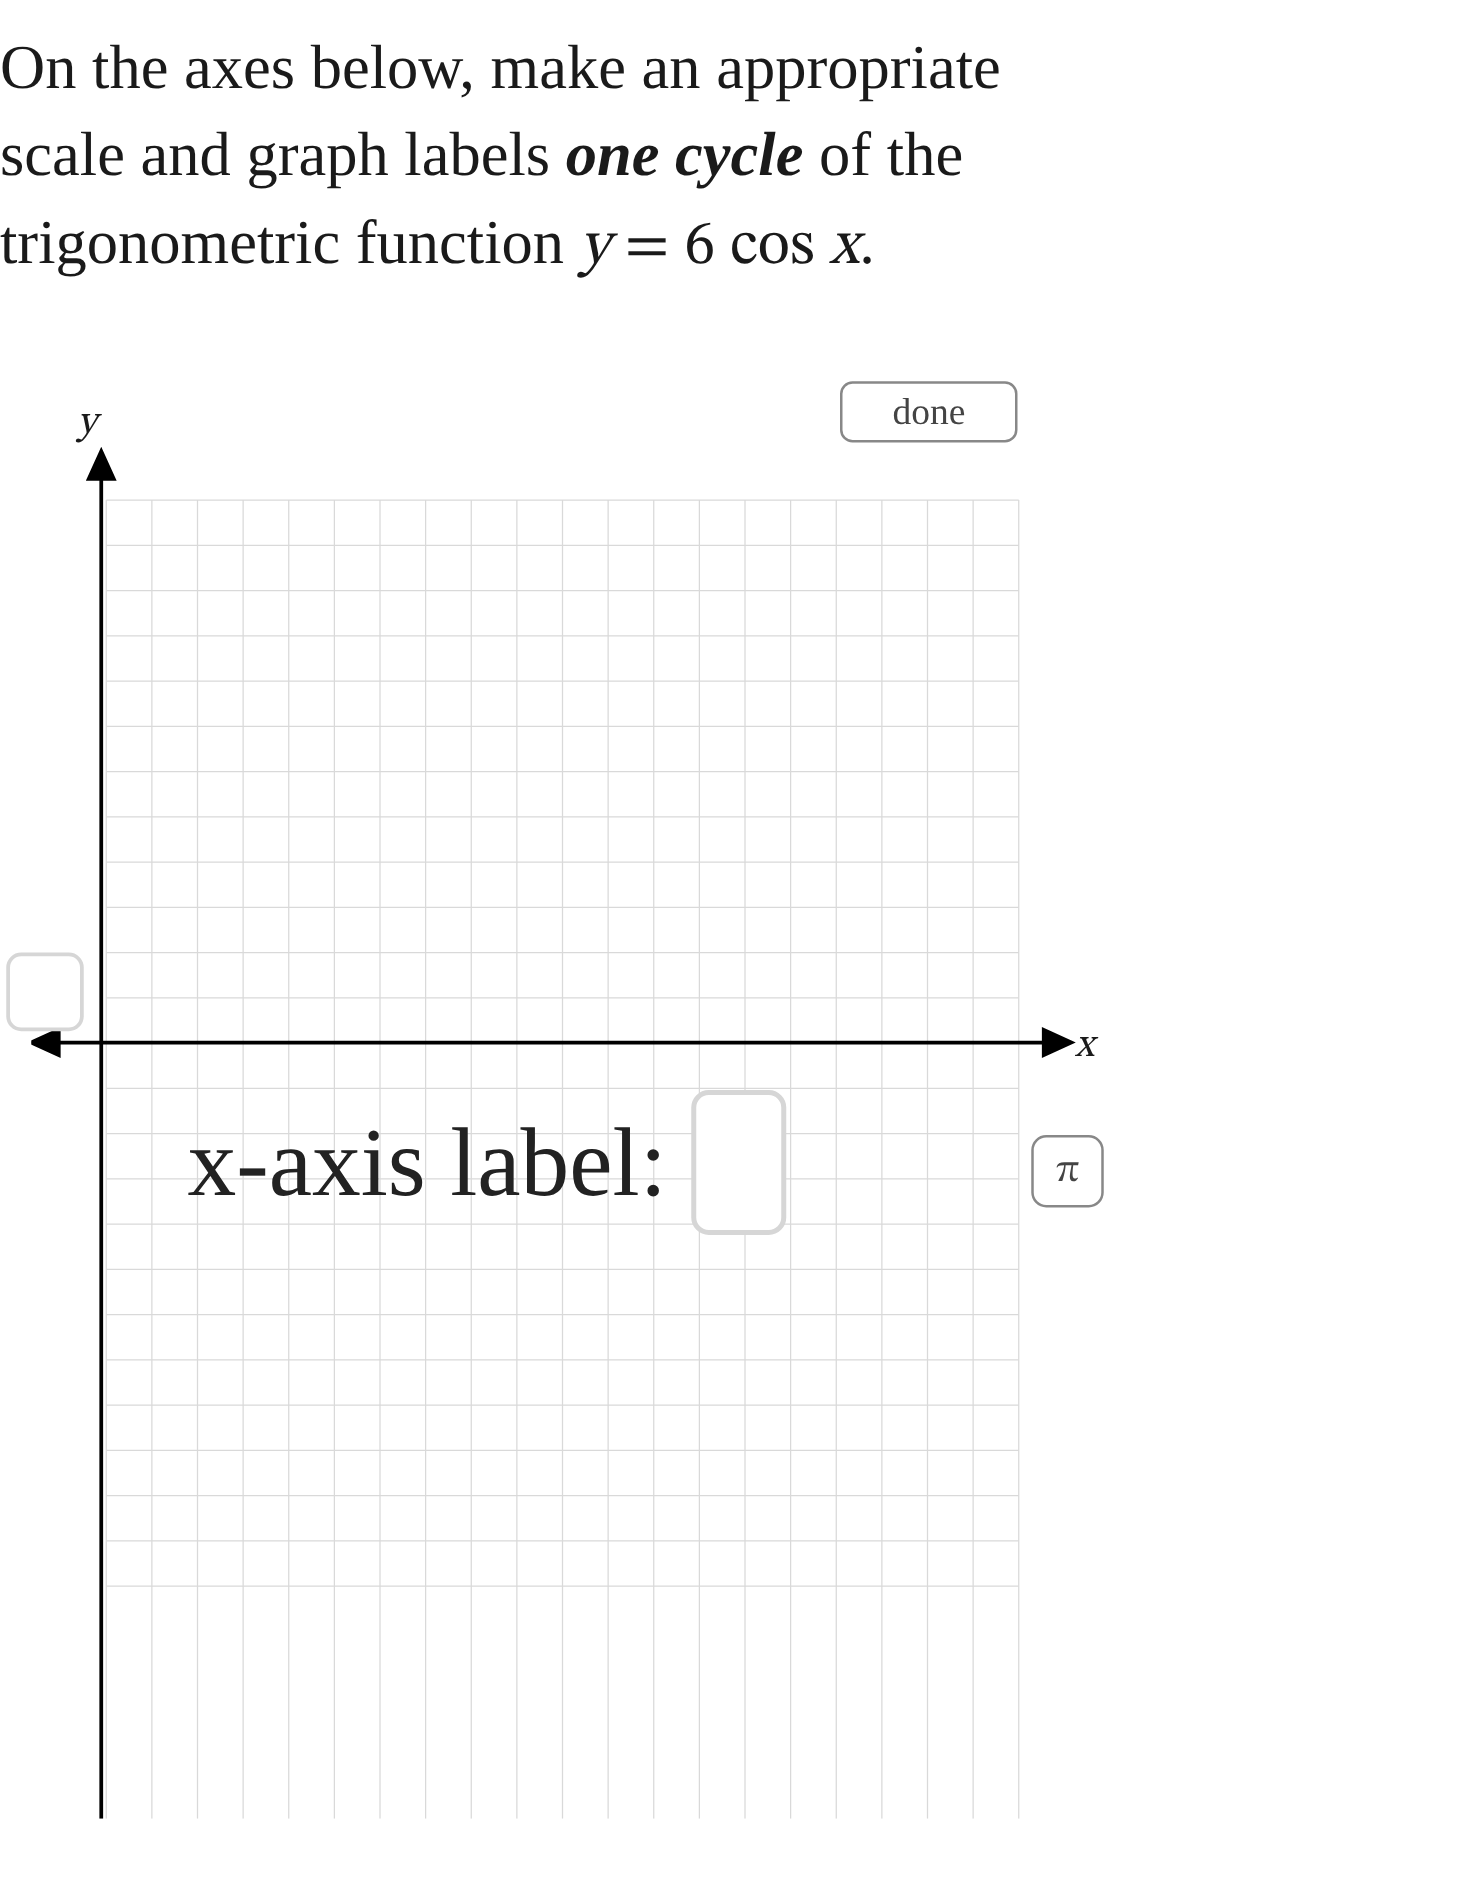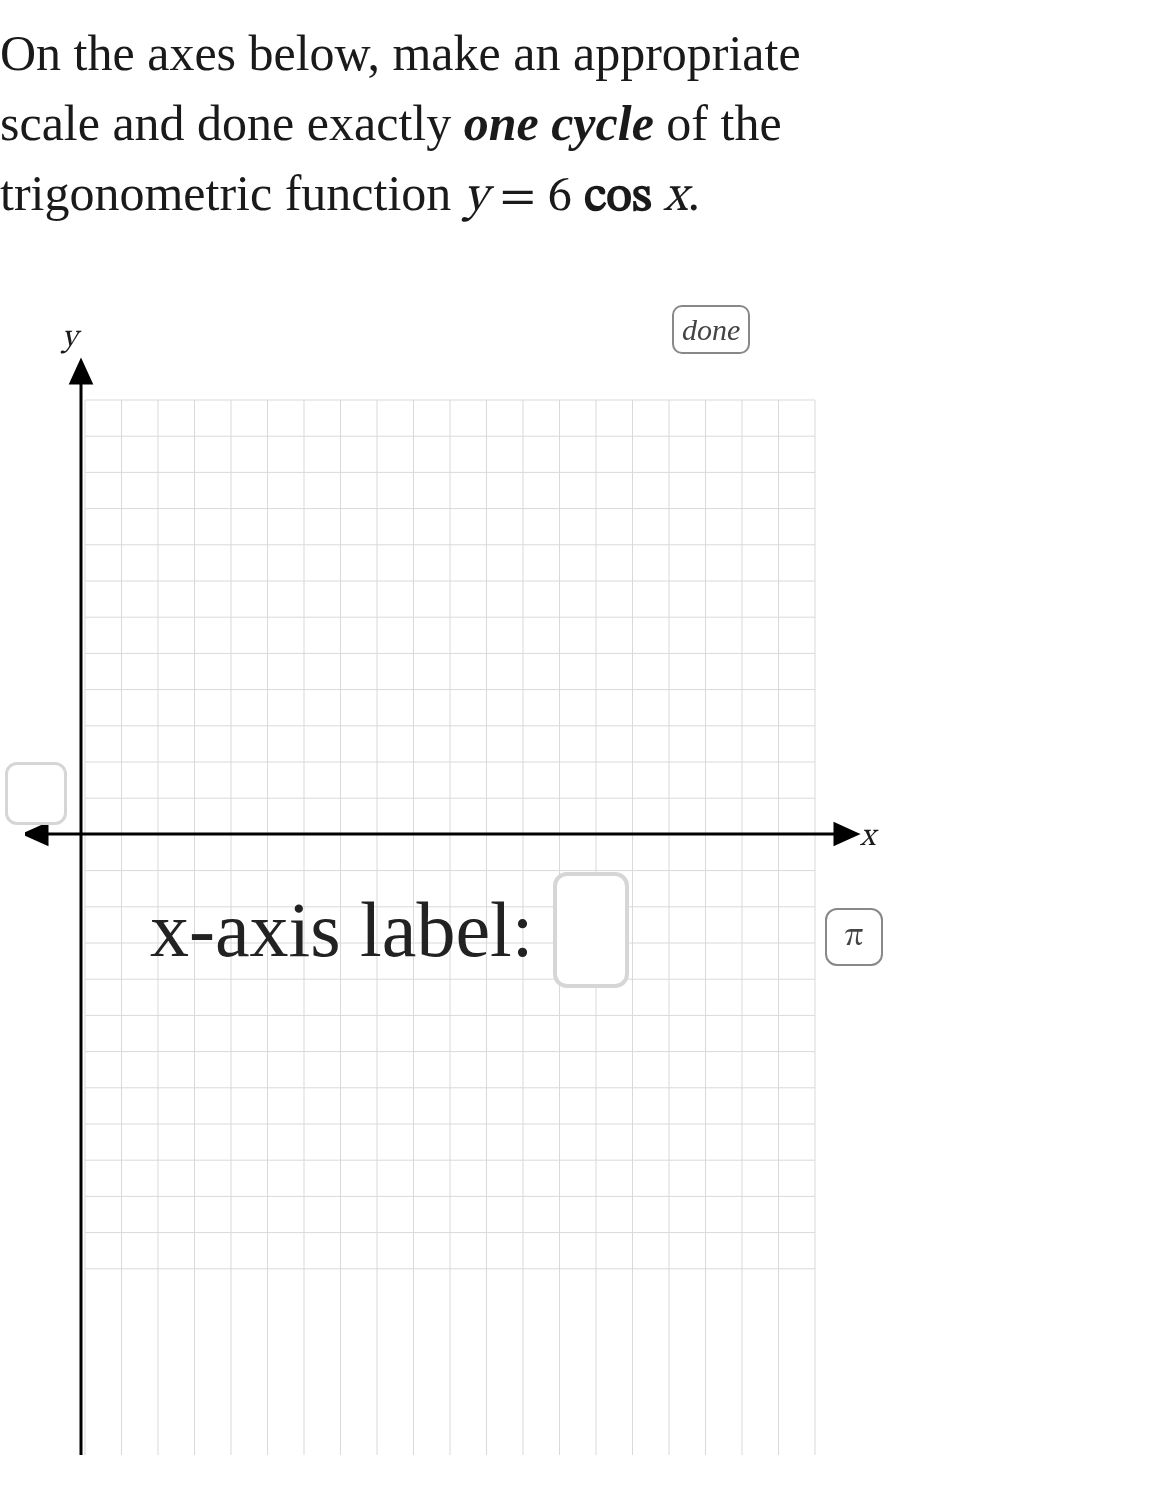--- a/index.html
+++ b/index.html
@@ -26,21 +26,20 @@
     line-height: 1.4;
   }
   .prompt .math {
     font-family: "STIX Two Math","Cambria Math","Latin Modern Math",Georgia,serif;
   }
   .prompt .mathvar {
     font-style: italic;
   }
   .prompt .func {
     font-style: normal;
-    font-weight: bold;
   }
   .prompt em {
     font-style: italic;
     font-weight: bold;
   }
 
   .graph-wrap {
     position: absolute;
     left: 0;
     top: 290px;
@@ -54,30 +53,29 @@
     top: 17px;
     font-size: 38px;
     color: #333;
     font-family: Georgia, "Times New Roman", serif;
   }
 
   .done-btn {
     position: absolute;
     left: 672px;
     top: 15px;
-    padding: 6px 8px;
+    padding: 6px 40px;
     border: 2px solid #888;
     border-radius: 10px;
     background: #fff;
     font-family: Georgia, "Times New Roman", serif;
     font-size: 30px;
     color: #444;
     cursor: pointer;
     line-height: 1.1;
-    font-style: italic;
   }
 
   .y-label {
     position: absolute;
     left: 62px;
     top: 28px;
     font-family: "STIX Two Math","Cambria Math","Latin Modern Math",Georgia,serif;
     font-style: italic;
     font-size: 32px;
   }
@@ -154,21 +152,21 @@
     line-height: 1;
   }
 </style>
 </head>
 <body>
 
 <div class="page">
 
   <div class="prompt">
     <span>On the axes below, make an appropriate</span><br>
-    <span>scale and done exactly </span><em>one cycle</em><span> of the</span><br>
+    <span>scale and graph labels </span><em>one cycle</em><span> of the</span><br>
     <span>trigonometric function </span><span class="math"><span class="mathvar">y</span><span> = </span><span>6</span><span class="func"> cos </span><span class="mathvar">x</span></span><span>.</span>
   </div>
 
   <div class="graph-wrap">
 
     <div class="y-label">y</div>
 
 
     <button class="done-btn">done</button>
 

